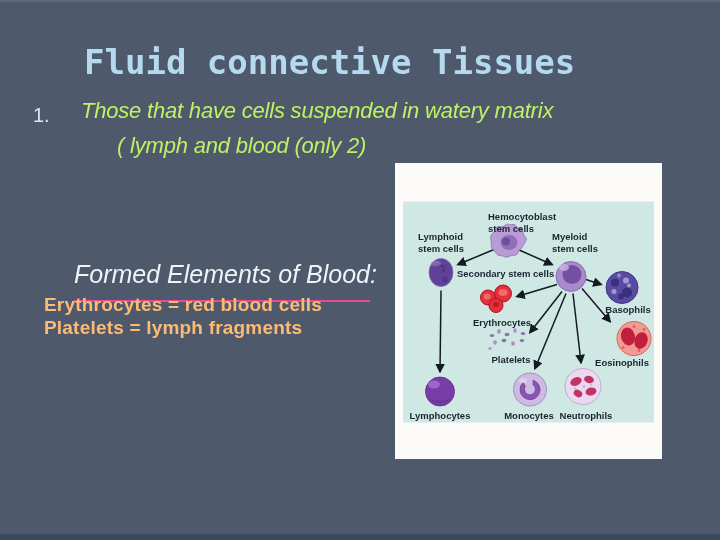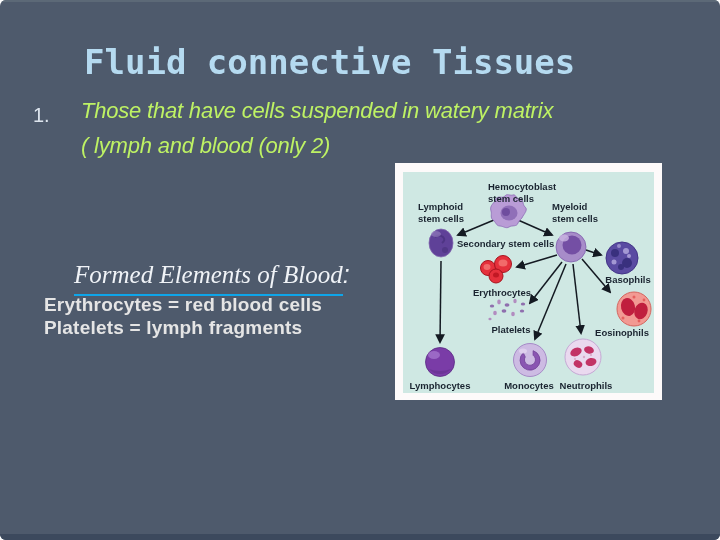--- a/index.html
+++ b/index.html
@@ -1,53 +1,52 @@
 <!DOCTYPE html>
 <html><head>
 <meta charset="utf-8">
 <style>
   html,body{margin:0;padding:0;}
   body{width:720px;height:540px;overflow:hidden;}
   .slide{
     position:relative;width:720px;height:540px;
     background:#4e5a6c;overflow:hidden;
     font-family:"Liberation Sans",sans-serif;
-    border-radius:6px;
   }
   .top-edge{position:absolute;top:0;left:0;right:0;height:2px;background:#5c6977;}
   .bottom-edge{position:absolute;bottom:0;left:0;right:0;height:6px;background:#3c495d;}
   .title{
     position:absolute;left:84px;top:44px;margin:0;
     font-family:"DejaVu Sans Mono",monospace;
     font-weight:bold;font-size:34px;line-height:1.1;
     color:#b5daf0;white-space:nowrap;
   }
   .bullet-num{
     position:absolute;left:33px;top:104px;
     font-size:20px;color:#dde5ee;
   }
   .bullet-line{
     position:absolute;left:81px;
     font-size:22px;letter-spacing:-0.2px;
     color:#bef264;white-space:nowrap;font-style:italic;
   }
   .bullet-line.l1{top:98px;}
-  .bullet-line.l2{top:133px;}
+  .bullet-line.l2{top:133px;margin-left:36px;}
   .formed-heading{
     position:absolute;left:74px;top:260px;
     font-style:italic;font-size:25px;color:#f0f3f7;white-space:nowrap;
   }
-  .formed-heading .u{border-bottom:2px solid #0ea5e9;padding-bottom:6px;font-family:Liberation Serif, serif;}
+  .formed-heading .u{border-bottom:2px solid #ec4899;padding-bottom:12px;}
   .formed-lines{
     position:absolute;left:44px;top:293px;
     font-weight:bold;font-size:19px;line-height:23px;
-    letter-spacing:0.2px;color:#e5e5e5;white-space:nowrap;
+    letter-spacing:0.2px;color:#fdba74;white-space:nowrap;
   }
   .figure{
-    position:absolute;left:395px;top:163px;width:267px;height:237px;
+    position:absolute;left:395px;top:163px;width:267px;height:296px;
     background:#fdfafa;
   }
   .figure svg{position:absolute;left:0;top:0;width:100%;height:100%;}
   .dtxt{
     font-family:"Liberation Sans",sans-serif;
     font-weight:bold;font-size:9.5px;fill:#1a2430;
   }
   .arrow{stroke:#141a22;stroke-width:1.5;fill:none;}
 </style>
 </head>

